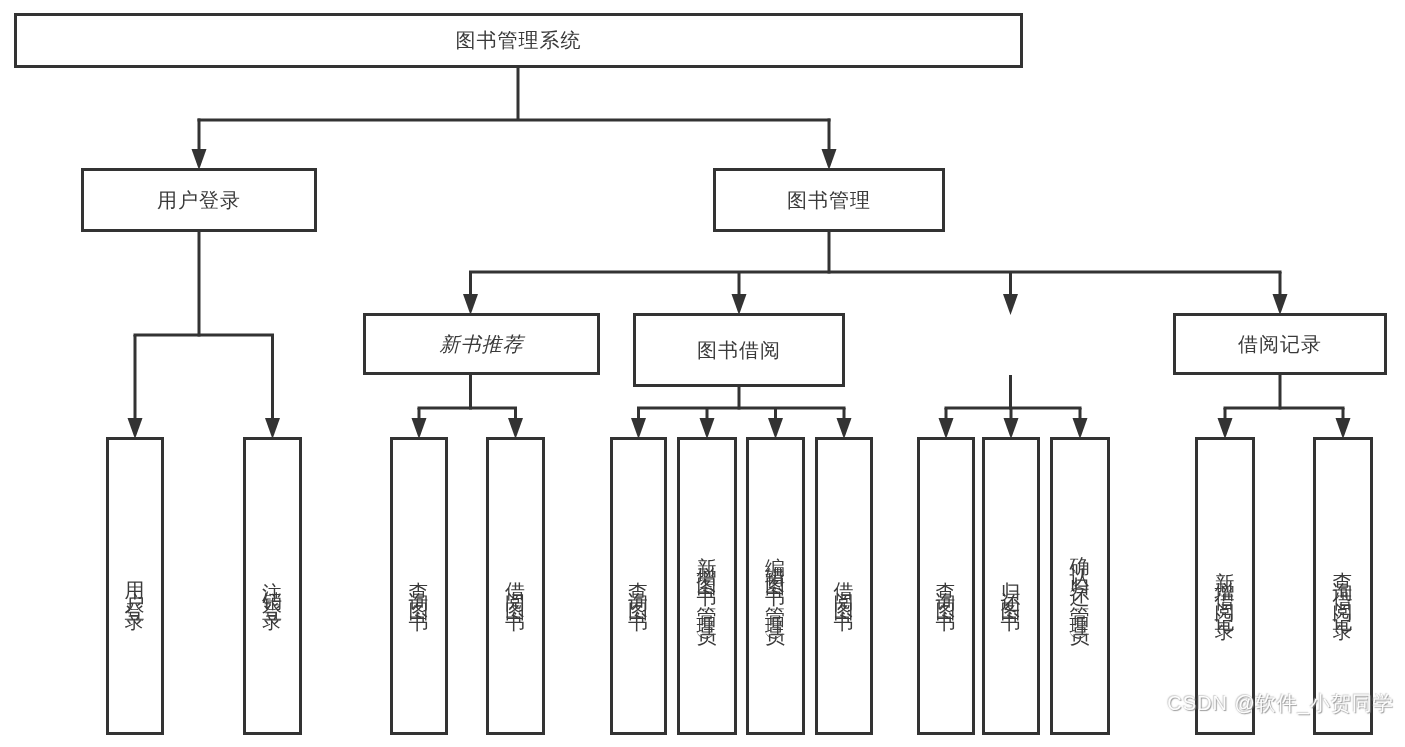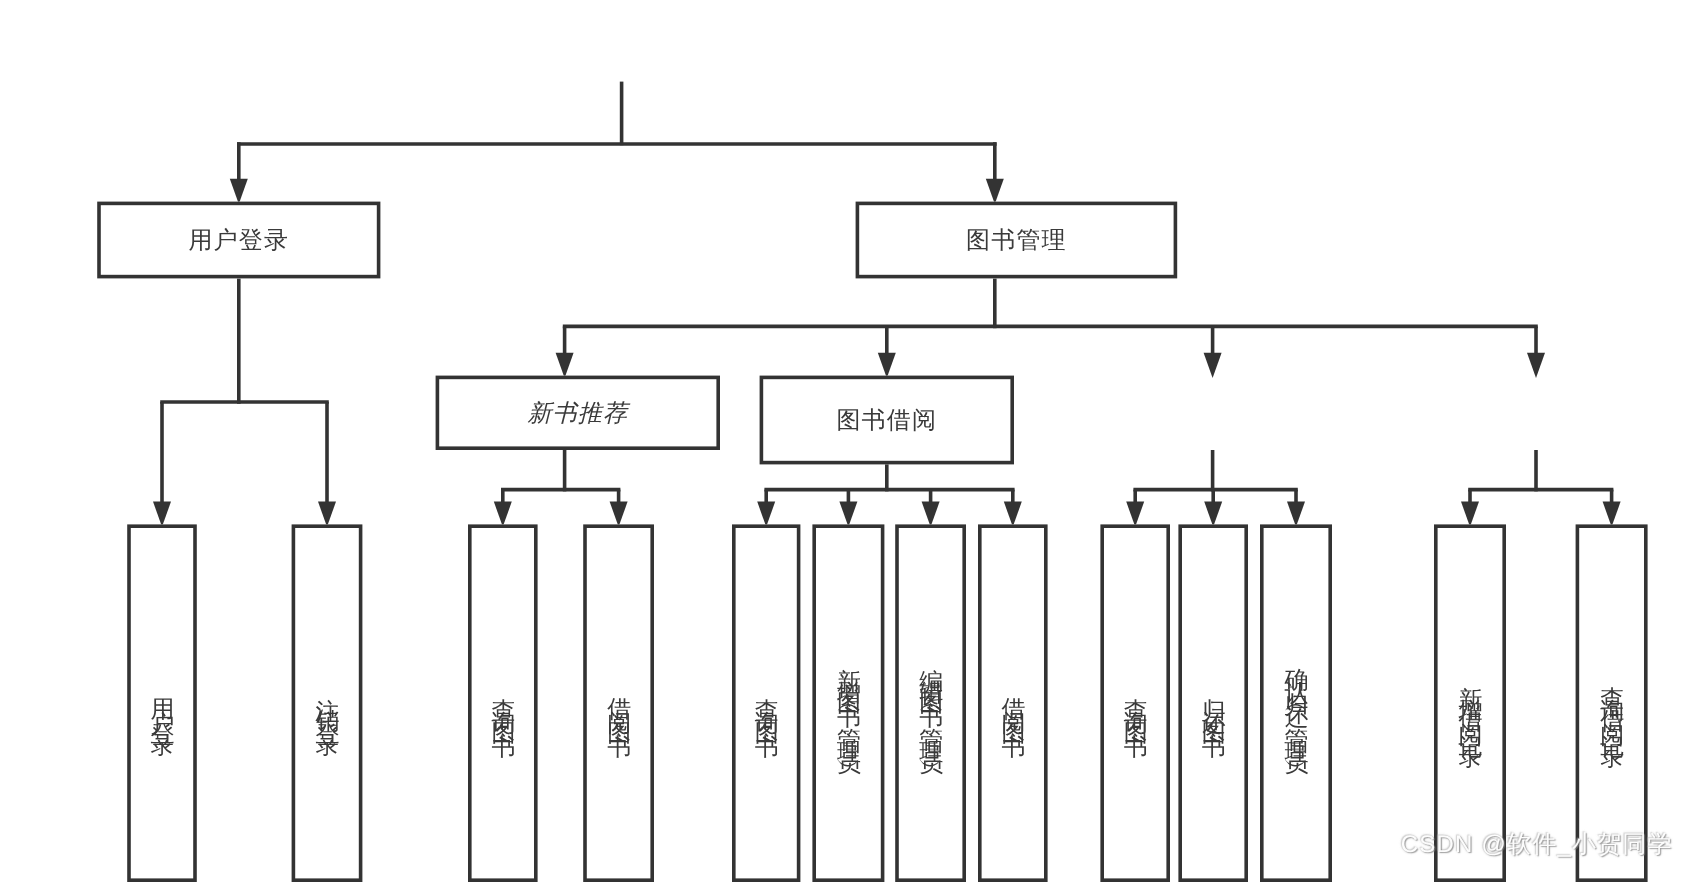--- a/index.html
+++ b/index.html
@@ -108,33 +108,39 @@
       <polygon points="699.5,418 714.5,418 707,439" fill="#333333"></polygon>
       <polygon points="768,418 783,418 775.5,439" fill="#333333"></polygon>
       <polygon points="836.5,418 851.5,418 844,439" fill="#333333"></polygon>
       <polygon points="938.5,418 953.5,418 946,439" fill="#333333"></polygon>
       <polygon points="1003.5,418 1018.5,418 1011,439" fill="#333333"></polygon>
       <polygon points="1072.5,418 1087.5,418 1080,439" fill="#333333"></polygon>
       <polygon points="1217.5,418 1232.5,418 1225,439" fill="#333333"></polygon>
       <polygon points="1335.5,418 1350.5,418 1343,439" fill="#333333"></polygon>
     </svg>
 
+  <div class="node h" style="left:14px; top:13px; width:1009px; height:55px;">
+    <span>图书管理系统</span>
+  </div>
 
   <div class="node h" style="left:81px; top:168px; width:236px; height:64px;">
     <span>用户登录</span>
   </div>
-  <div class="node h" style="left:713px; top:168px; width:268px; height:64px;font-family:Liberation Serif, serif;">
+  <div class="node h" style="left:713px; top:168px; width:232px; height:64px;font-family:Liberation Serif, serif;">
     <span>图书管理</span>
   </div>
 
   <div class="node h" style="left:363px; top:313px; width:237px; height:62px;font-style:italic;">
     <span>新书推荐</span>
   </div>
   <div class="node h" style="left:633px; top:313px; width:212px; height:74px;">
     <span>图书借阅</span>
+  </div>
+  <div class="node h" style="left:1173px; top:313px; width:214px; height:62px;">
+    <span>借阅记录</span>
   </div>
 
   <div class="node leaf" style="left:106px; width:58px;">
     <span class="vtext">用户登录</span>
   </div>
   <div class="node leaf" style="left:243px; width:59px;">
     <span class="vtext">注销登录</span>
   </div>
   <div class="node leaf" style="left:390px; width:58px;">
     <span class="vtext">查询图书</span>

